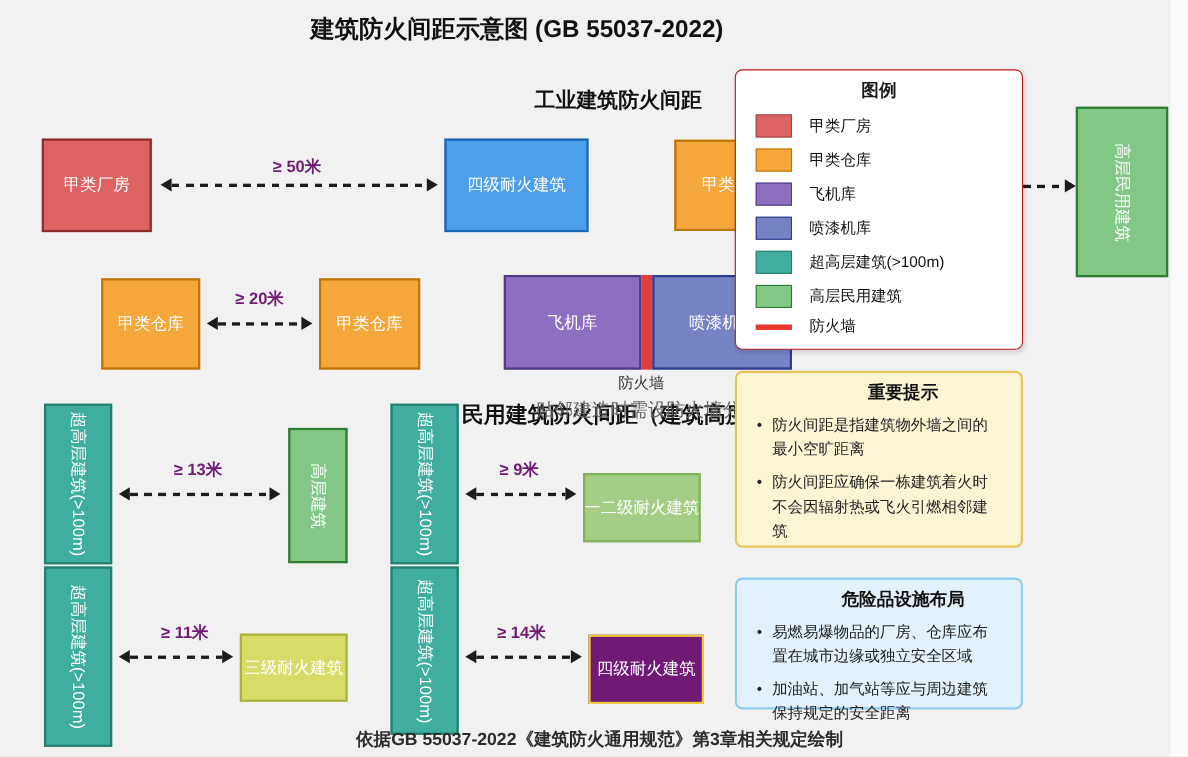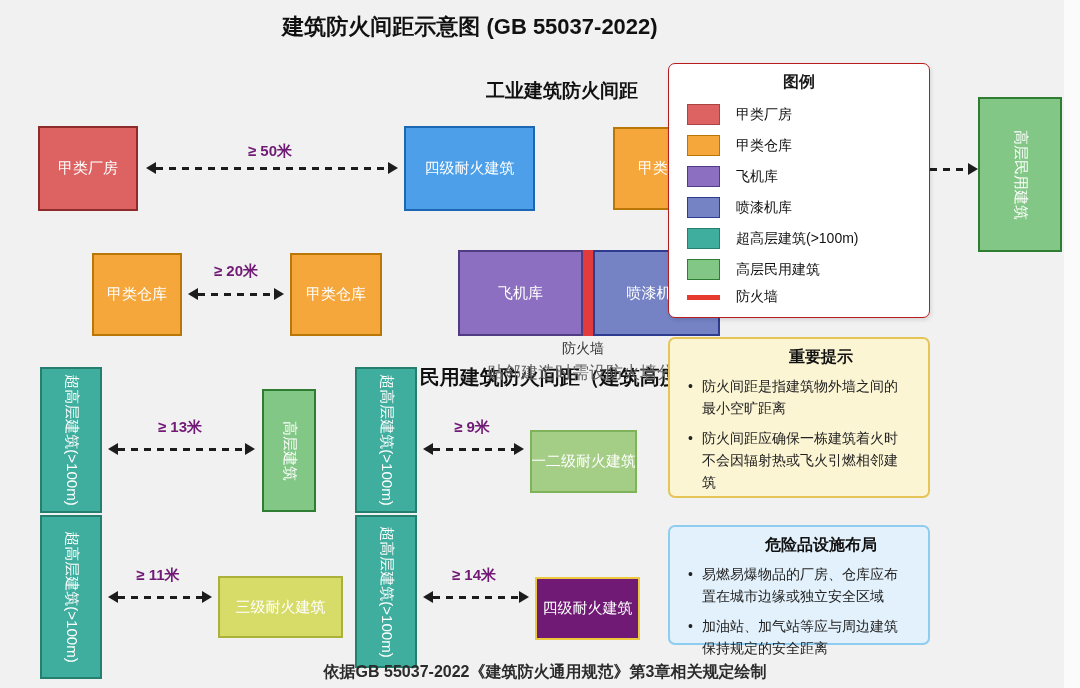--- a/index.html
+++ b/index.html
@@ -143,22 +143,22 @@
   <div class="dist" style="left:472px;top:418px;">≥ 9米</div>
   <div class="box c-lightgreen" style="left:530px;top:430px;width:107px;height:63px;">
     <span>一二级耐火建筑</span>
   </div>
 
   <div class="arrow" style="left:108px;top:591px;width:104px;">
     <span class="ah ah-left"></span>
     <span class="dash"></span>
     <span class="ah ah-right"></span>
   </div>
-  <div class="dist" style="left:158px;top:566px;">≥ 11米</div>
-  <div class="box c-yellowgreen" style="left:218px;top:576px;width:125px;height:62px;">
+  <div class="dist" style="left:168px;top:566px;">≥ 11米</div>
+  <div class="box c-yellowgreen" style="left:218px;top:576px;width:98px;height:62px;">
     <span>三级耐火建筑</span>
   </div>
   <div class="arrow" style="left:423px;top:591px;width:106px;">
     <span class="ah ah-left"></span>
     <span class="dash"></span>
     <span class="ah ah-right"></span>
   </div>
   <div class="dist" style="left:474px;top:566px;">≥ 14米</div>
   <div class="box c-yellow" style="left:535px;top:577px;width:105px;height:63px;">
     <span>四级耐火建筑</span>

